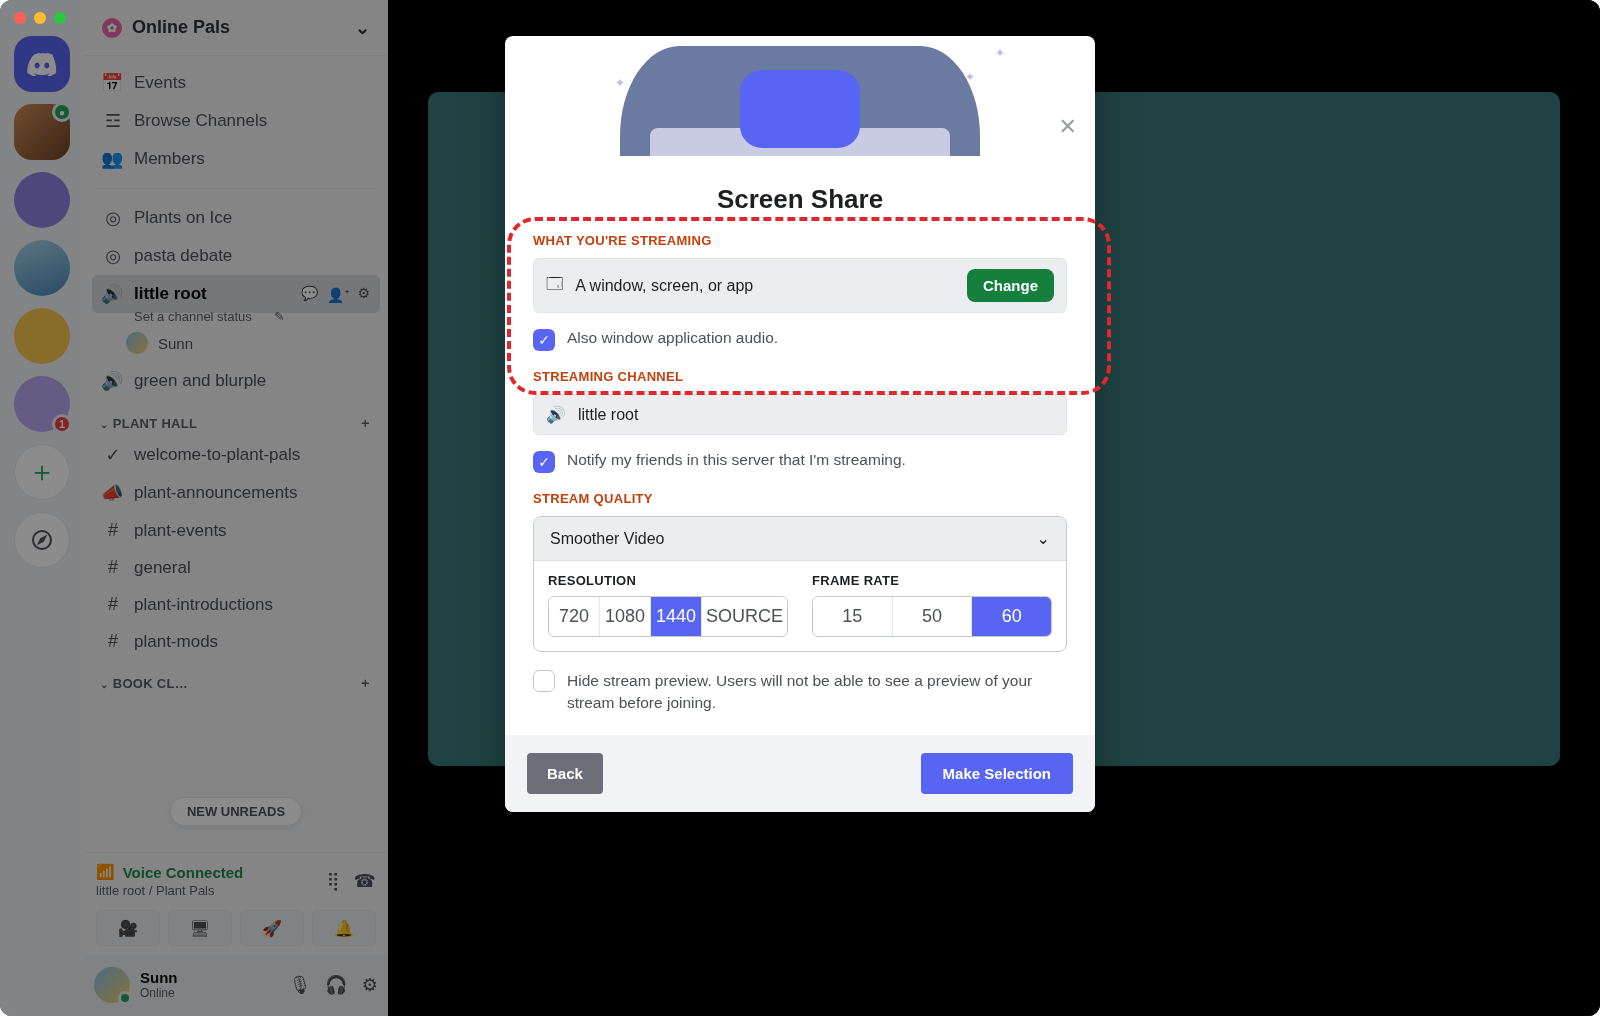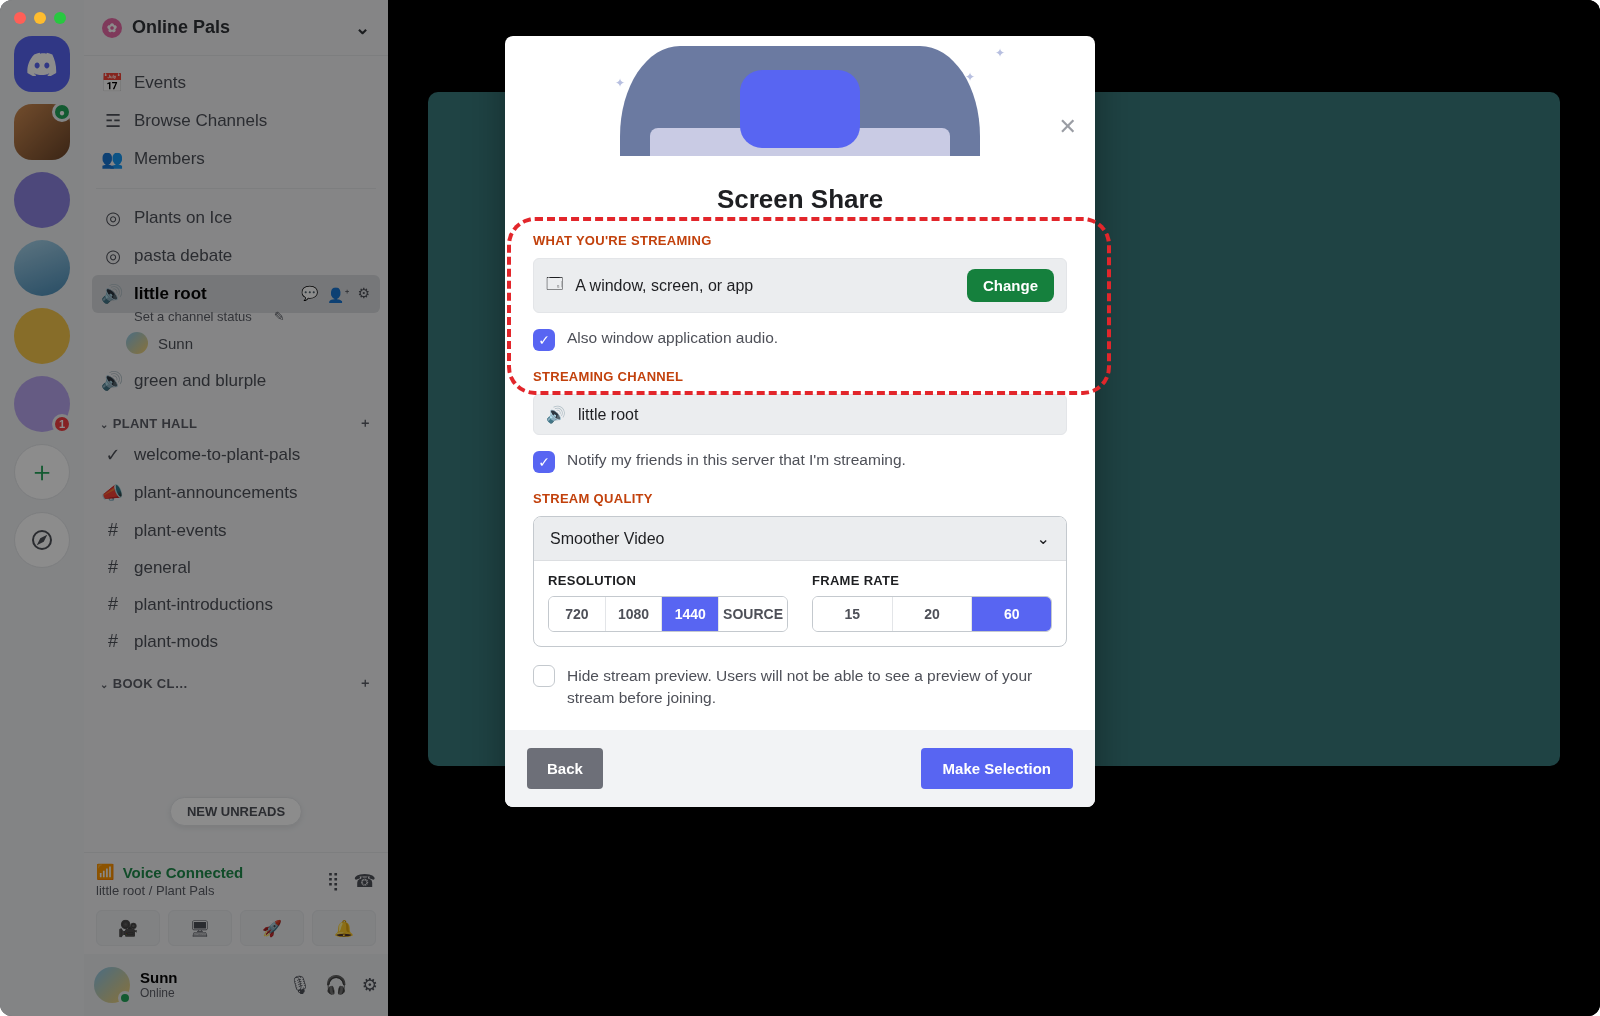--- a/index.html
+++ b/index.html
@@ -78,21 +78,21 @@
   .chk { width:22px; height:22px; border-radius:6px; background:#5865f2; display:flex; align-items:center; justify-content:center; color:#fff; font-size:14px; flex-shrink:0; }
   .chk.empty { background:#fff; border:1.5px solid #c4c9ce; }
 
   .quality-box { border:1.5px solid #c4c9ce; border-radius:8px; padding:0; margin-top:8px; }
   .quality-select { display:flex; align-items:center; justify-content:space-between; background:#ebedef; border-bottom:1px solid #dcdee1; padding:12px 16px; font-size:16px; color:#1e1f22; border-radius:7px 7px 0 0; }
   .qgrid { display:flex; gap:24px; padding:12px 14px 14px 14px; }
   .qcol { flex:1; }
   .qcol.small { flex:0 0 240px; }
   .qlabel { font-size:13px; font-weight:800; color:#1e1f22; margin-bottom:8px; letter-spacing:.3px; }
   .seg { display:flex; border:1px solid #c4c9ce; border-radius:6px; overflow:hidden; }
-  .seg .opt { flex:1; text-align:center; padding:9px 4px; font-size:14px; font-weight:700; color:#4e5058; background:#fff; border-right:1px solid #e3e5e8; cursor:pointer; }
+  .seg .opt { flex:1; text-align:center; padding:9px 4px; font-size:18px; font-weight:400; color:#4e5058; background:#fff; border-right:1px solid #e3e5e8; cursor:pointer; }
   .seg .opt:last-child { border-right:none; }
   .seg .opt.active { background:#5865f2; color:#fff; }
 
   .modal-footer { background:#f2f3f5; padding:18px 22px; display:flex; justify-content:space-between; border-radius:0 0 8px 8px; }
   .btn-back { background:#6d6f78; color:#fff; border:none; border-radius:4px; padding:12px 20px; font-size:15px; font-weight:600; }
   .btn-primary { background:#5865f2; color:#fff; border:none; border-radius:4px; padding:12px 22px; font-size:15px; font-weight:600; }
 
   .annotate-box { position:absolute; border:4px dashed #e2262b; border-radius:28px; pointer-events:none; z-index:200; }
 
   .mini-avatar{ width:22px; height:22px; border-radius:50%; background:linear-gradient(135deg,#8ac6ec,#f7d06c); display:inline-block; }
@@ -320,21 +320,21 @@
                 <div class="opt">720</div>
                 <div class="opt">1080</div>
                 <div class="opt active">1440</div>
                 <div class="opt">SOURCE</div>
               </div>
           </div>
           <div class="qcol small">
             <div class="qlabel">FRAME RATE</div>
             <div class="seg" id="fps-seg">
                 <div class="opt">15</div>
-                <div class="opt">20</div>
+                <div class="opt">50</div>
                 <div class="opt active">60</div>
               </div>
           </div>
         </div>
       </div>
 
       <div class="chk-row" style="margin-top:18px;">
         <span class="chk empty"></span>
         <span style="line-height:1.4;">Hide stream preview. Users will not be able to see a preview of your stream before joining.</span>
       </div>

